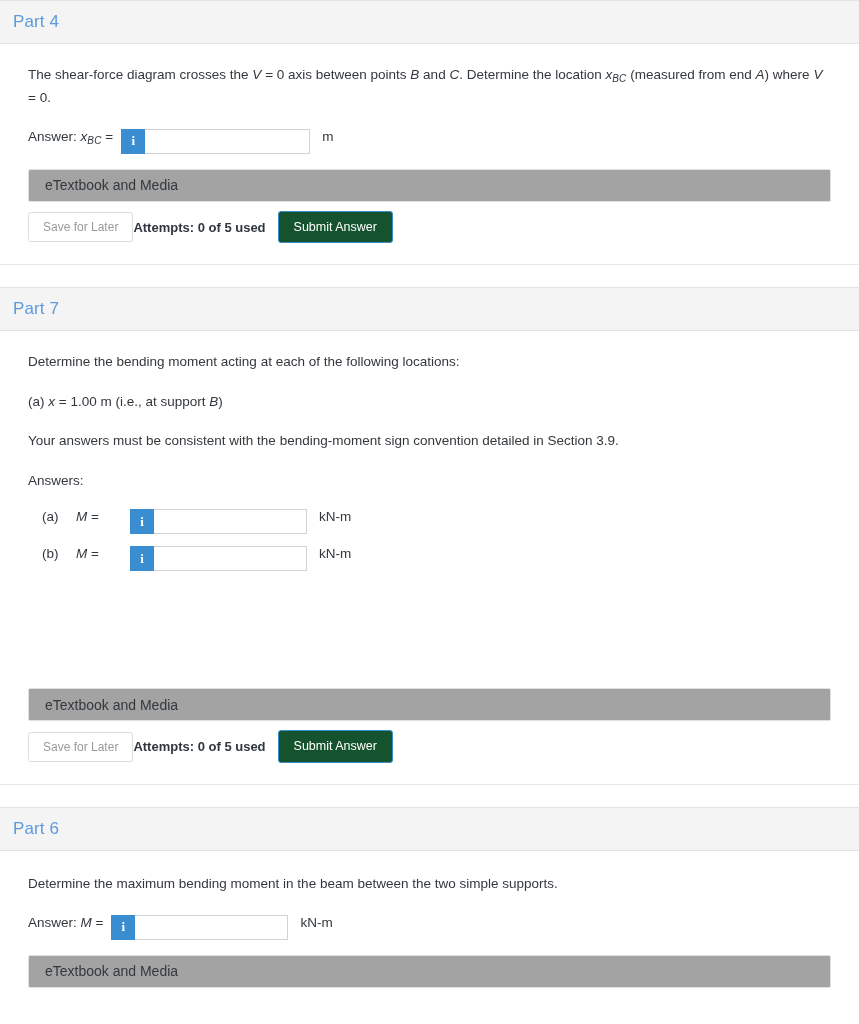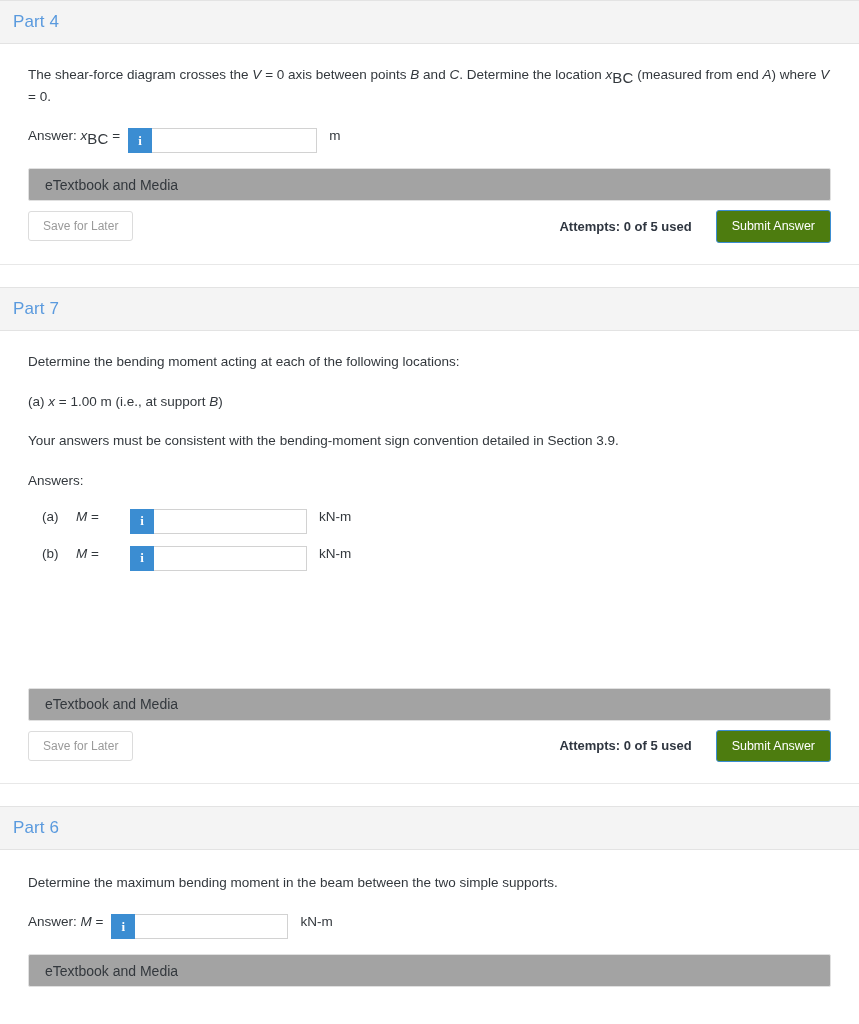--- a/index.html
+++ b/index.html
@@ -52,21 +52,22 @@
     color: #33383d;
     margin: 0;
   }
   .q-text.top { padding-top: 21px; }
   .spaced { margin-top: 18px; }
 
   i.v, em.v {
     font-style: italic;
   }
   .sub {
-    font-size: 15px;
+    font-size: 10px;
+    font-style: italic;
     vertical-align: -0.28em;
     letter-spacing: .2px;
   }
 
   
   .answer-row {
     display: flex;
     font-size: 13.5px;
     color: #33383d;
   }
@@ -133,48 +134,47 @@
     box-sizing: border-box;
     font-size: 14px;
     color: #33383d;
     cursor: pointer;
   }
 
   
   .part-footer {
     display: flex;
     align-items: center;
-    justify-content: space-between;
+    justify-content: flex-start;
     padding-top: 9px;
   }
   .save-btn {
     border: 1px solid #dcdcdc;
     background: #ffffff;
     border-radius: 3px;
     color: #9a9a9a;
     font-size: 12px;
     font-family: "Liberation Sans", sans-serif;
     padding: 8px 14px;
     cursor: pointer;
     line-height: 1;
   }
   .footer-right {
     display: flex;
     align-items: center;
-    gap: 12px;
   }
   .attempts {
     font-size: 13px;
     font-weight: bold;
     color: #2f3640;
     margin-right: 12px;
     white-space: nowrap;
   }
   .submit-btn {
-    background: #4d7c0f;
+    background: #14532d;
     border: 1px solid #3b8dd2;
     border-radius: 3px;
     color: #ffffff;
     font-size: 12.5px;
     font-family: "Liberation Sans", sans-serif;
     padding: 9px 15px;
     cursor: pointer;
     line-height: 1;
   }
 

